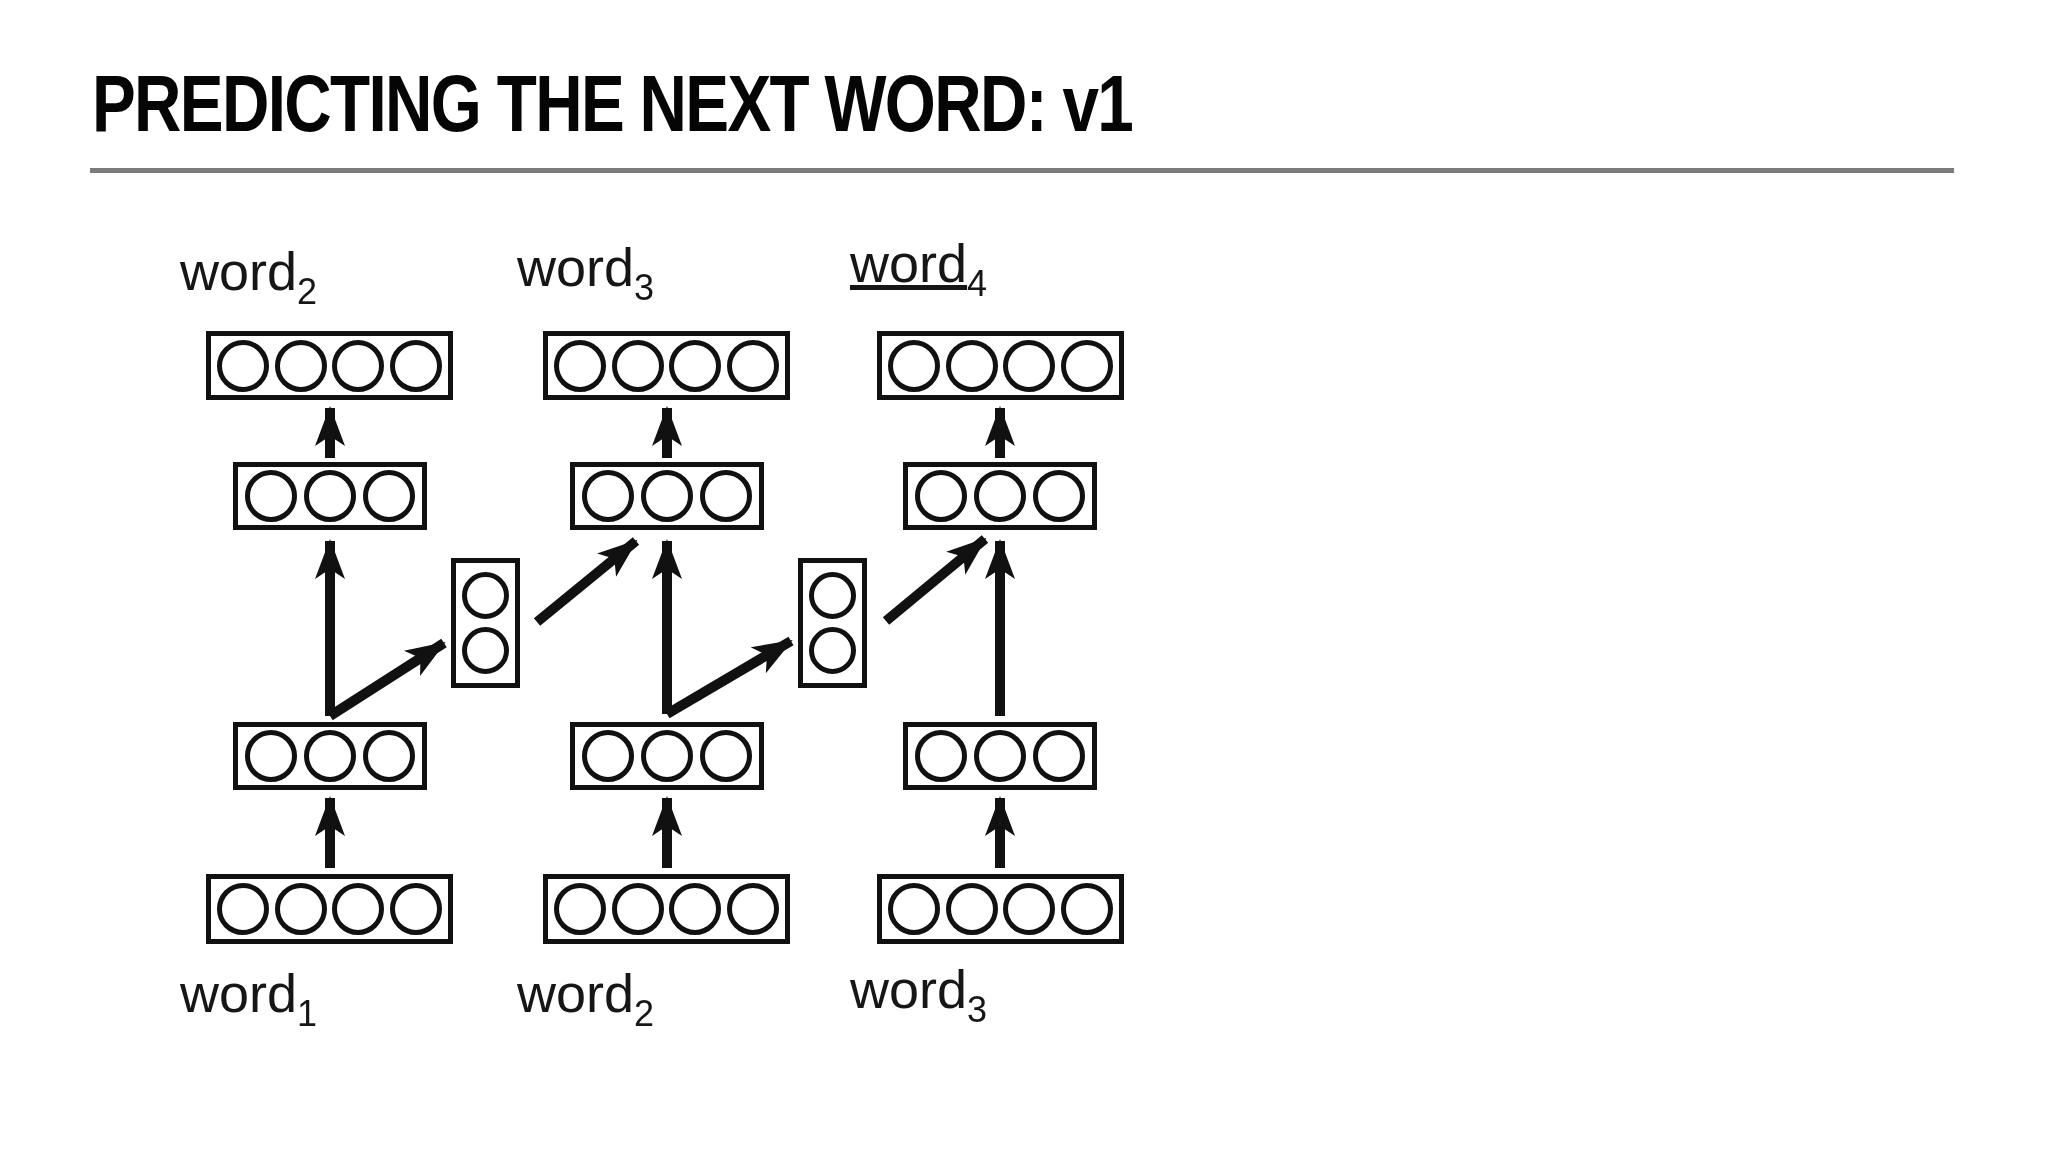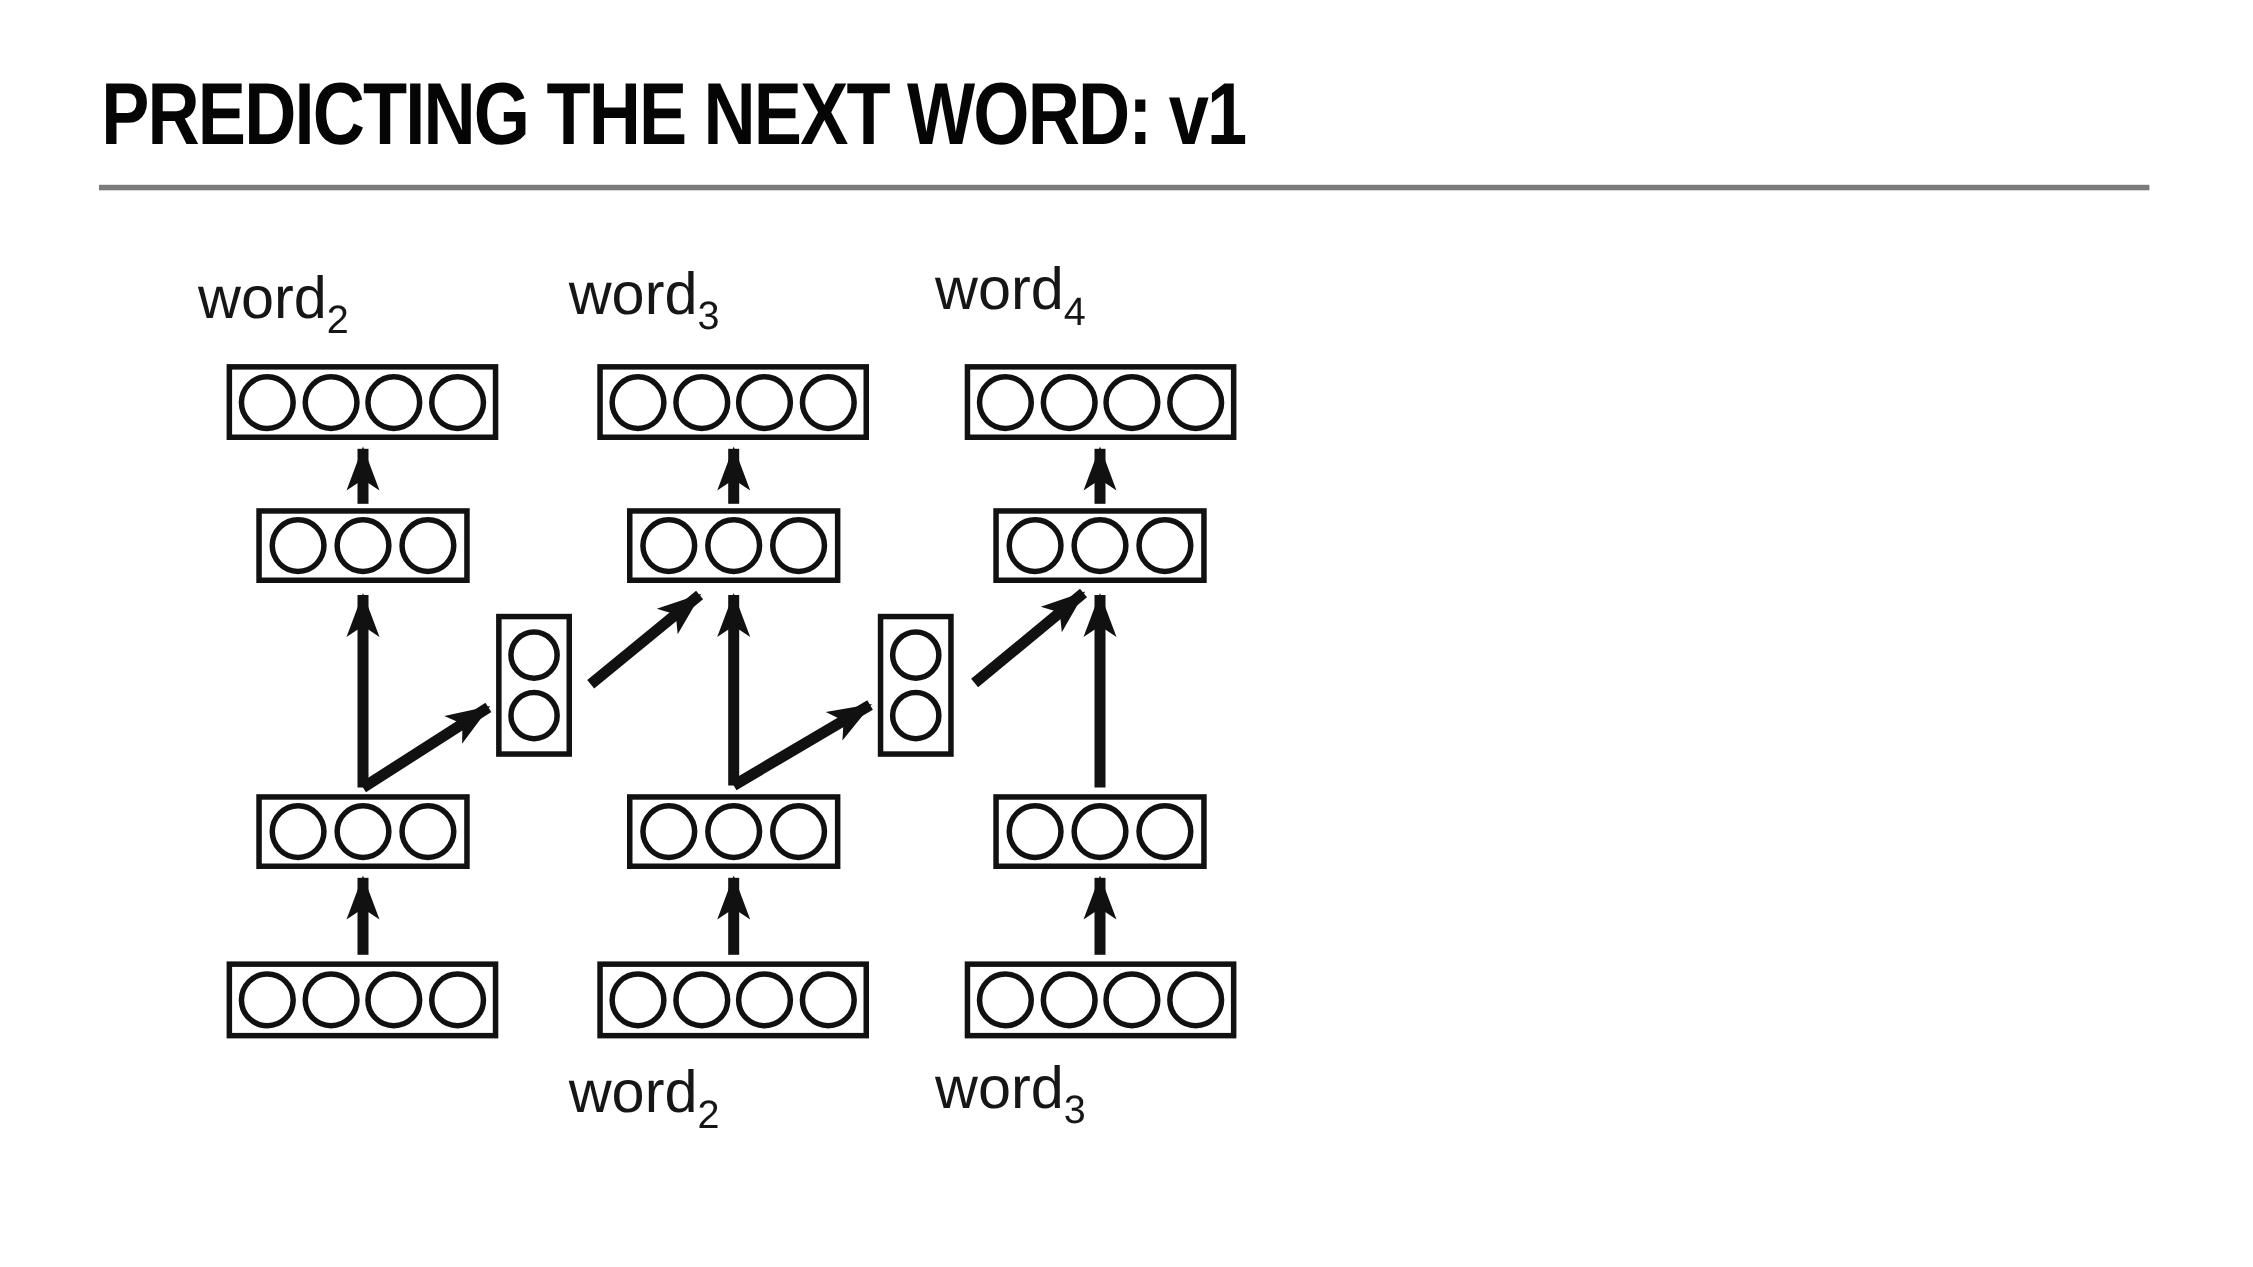--- a/index.html
+++ b/index.html
@@ -135,20 +135,23 @@
       <span class="circle"></span>
       <span class="circle"></span>
       <span class="circle"></span>
     </div>
   <div class="box" style="left:206px; top:874px; width:247px; height:70px;">
       <span class="circle"></span>
       <span class="circle"></span>
       <span class="circle"></span>
       <span class="circle"></span>
     </div>
+  <div class="word-label" style="left:180px; top:962px;">
+    <span>word</span><span class="sub">1</span>
+  </div>
 
   <div class="box context-box" style="left:451px; top:558px; width:69px; height:130px;">
       <span class="circle"></span>
       <span class="circle"></span>
     </div>
 
   <div class="word-label" style="left:517px; top:236px;">
     <span>word</span><span class="sub">3</span>
   </div>
   <div class="box" style="left:543px; top:331px; width:247px; height:69px;">
@@ -175,21 +178,21 @@
     </div>
   <div class="word-label" style="left:517px; top:962px;">
     <span>word</span><span class="sub">2</span>
   </div>
 
   <div class="box context-box" style="left:798px; top:558px; width:69px; height:130px;">
       <span class="circle"></span>
       <span class="circle"></span>
     </div>
 
-  <div class="word-label" style="left:850px; top:232px;">
+  <div class="word-label" style="left:850px; top:232px;text-decoration:underline;">
     <span>word</span><span class="sub">4</span>
   </div>
   <div class="box" style="left:877px; top:331px; width:247px; height:69px;">
       <span class="circle"></span>
       <span class="circle"></span>
       <span class="circle"></span>
       <span class="circle"></span>
     </div>
   <div class="box" style="left:903px; top:462px; width:194px; height:68px;">
       <span class="circle"></span>

